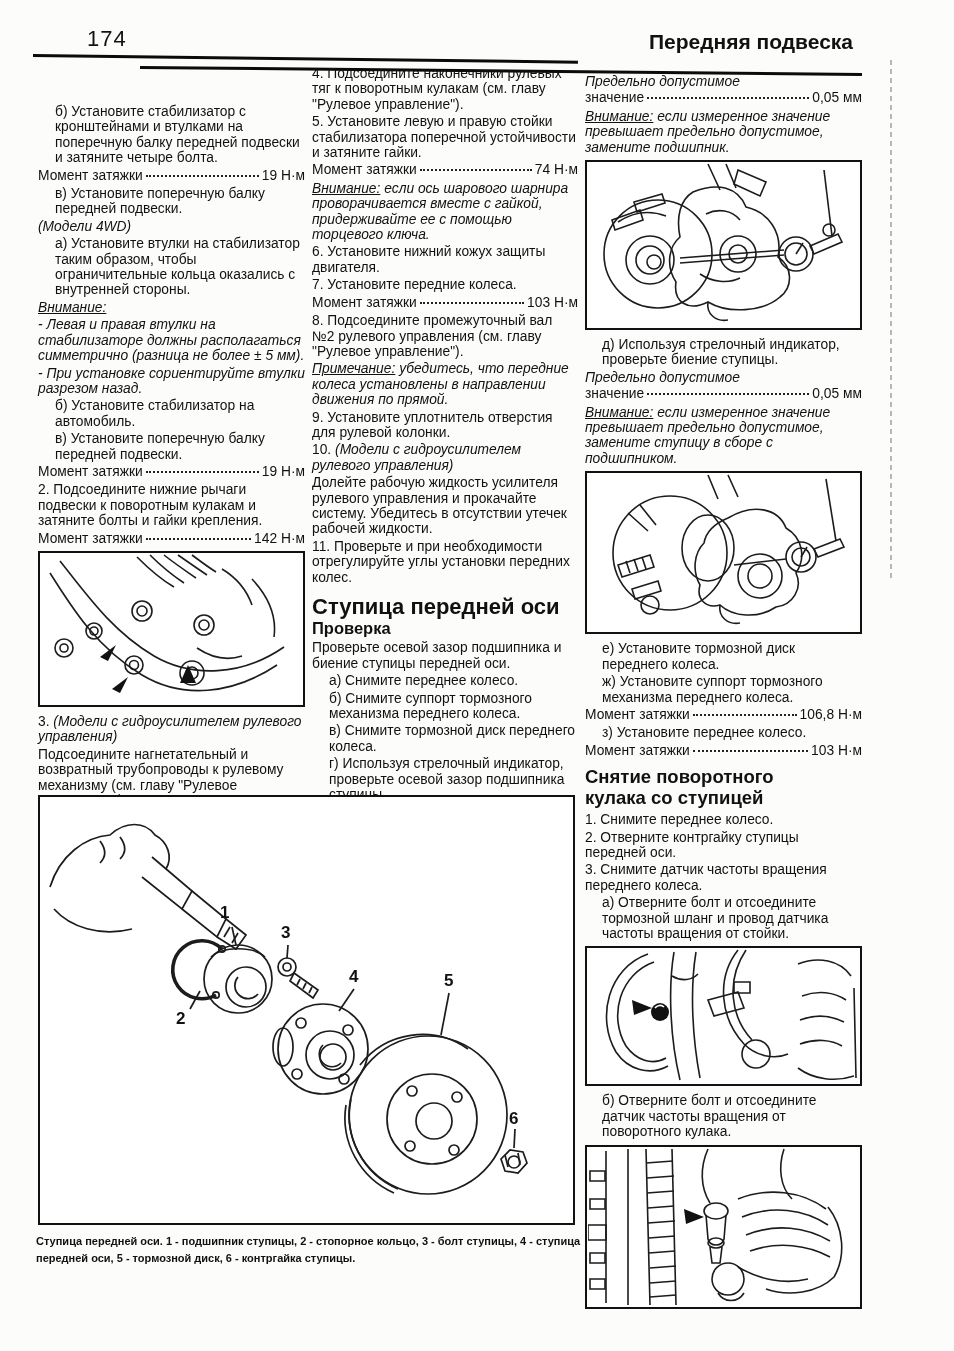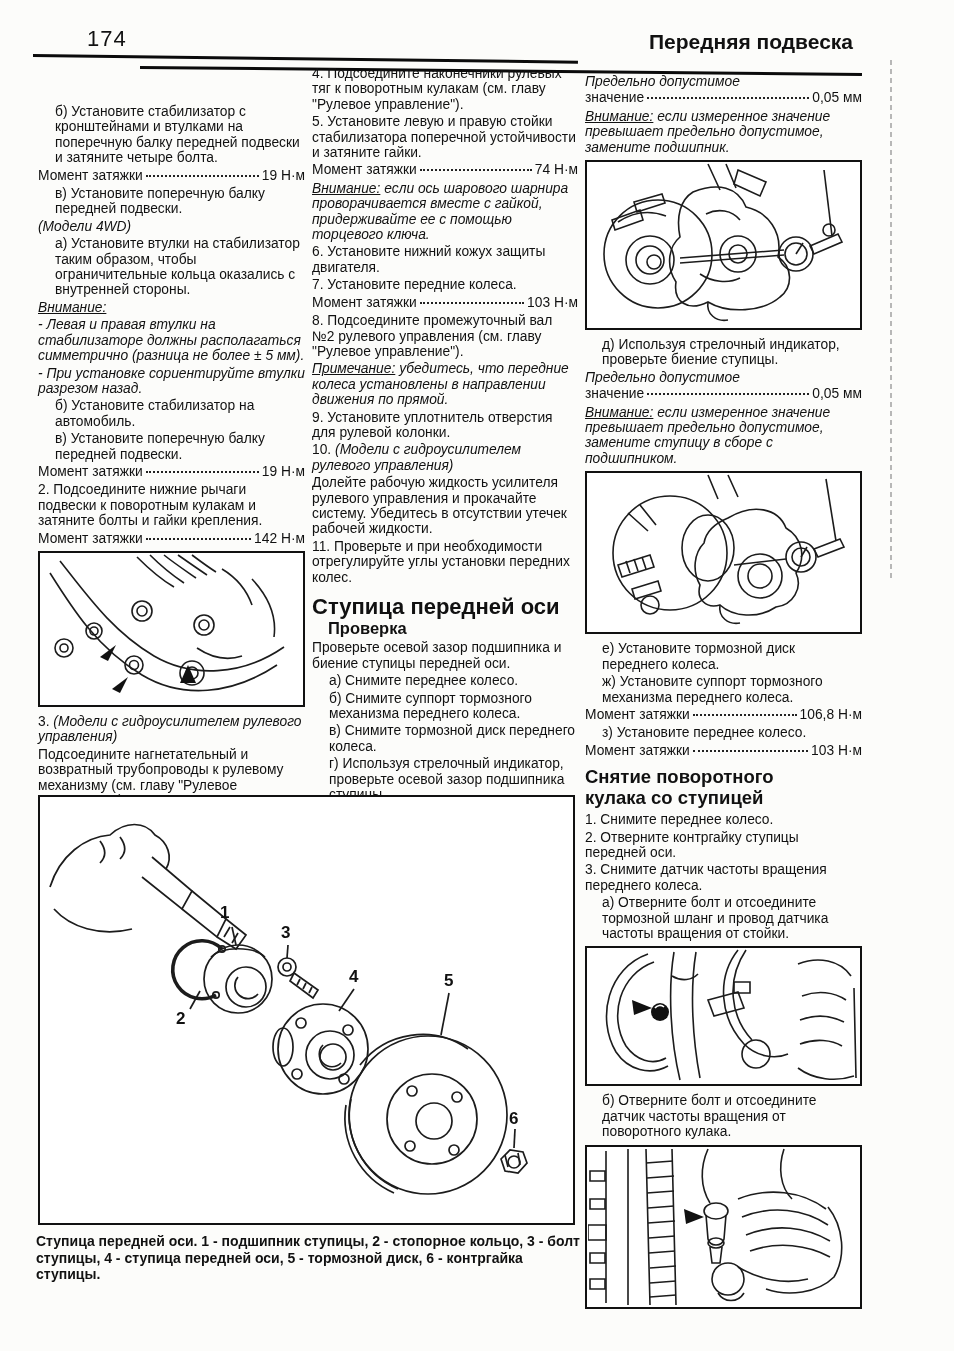--- a/index.html
+++ b/index.html
@@ -14,27 +14,27 @@
   .col-left{left:38px;top:66px;width:267px;margin-top:38px;}
   .col-mid{left:312px;top:66px;width:266px;}
   .col-right{left:585px;top:74px;width:277px;}
   .col p{margin:0 0 2px 0;}
   .sub{padding-left:17px;}
   .it{font-style:italic;}
   .ul{font-style:italic;text-decoration:underline;}
   .spec{display:flex;align-items:baseline;margin:1px 0 3px 0;}
   .spec .dots{flex:1;border-bottom:2px dotted #222;margin:0 3px;transform:translateY(-3px);min-width:14px;}
   .h-big{font-size:22px;font-weight:bold;margin:10px 0 2px 0;line-height:24px;}
-  .h-sub{font-size:16.5px;font-weight:bold;margin:0 0 4px 16px;}
+  .h-sub{font-size:16.5px;font-weight:bold;margin:0 0 4px 0;}
   .h-right{font-size:18.5px;font-weight:bold;line-height:21px;margin:8px 0 4px 0;max-width:225px;}
   .fig{border:2px solid #111;background:#fff;margin:5px 0 7px 0;}
   .fig svg{display:block;margin:0 auto;}
   .bigfig{position:absolute;left:38px;top:795px;width:533px;height:426px;border:2px solid #111;background:#fff;}
   .biglbl{position:absolute;font-size:17px;font-weight:bold;}
-  .caption{position:absolute;left:36px;top:1233px;width:545px;font-size:14px;font-weight:bold;line-height:16.5px;}
+  .caption{position:absolute;left:36px;top:1233px;width:545px;font-size:11px;font-weight:bold;line-height:16.5px;}
   .artifact{position:absolute;left:890px;top:60px;width:2px;height:520px;
             background:repeating-linear-gradient(#9a9a9a 0 5px,transparent 5px 9px);opacity:.7;}
   svg *{vector-effect:non-scaling-stroke;}
 </style>
 </head>
 <body>
 
 <div class="page">
 
   <div class="pagenum">174</div>

